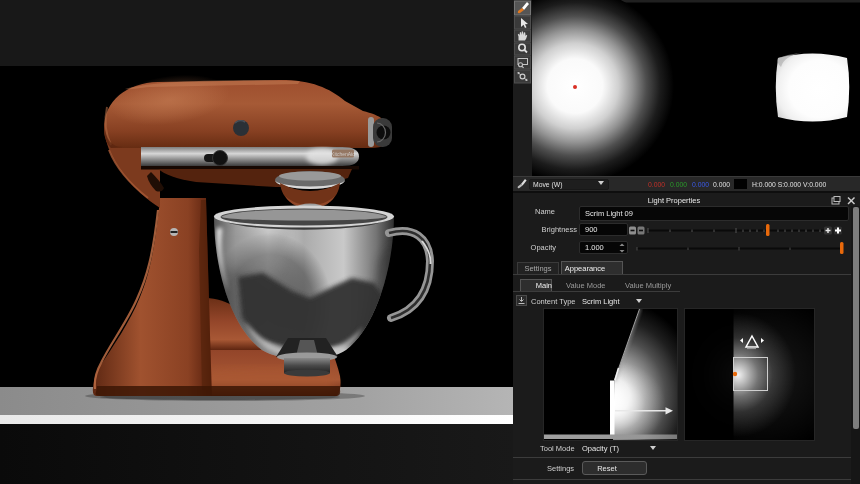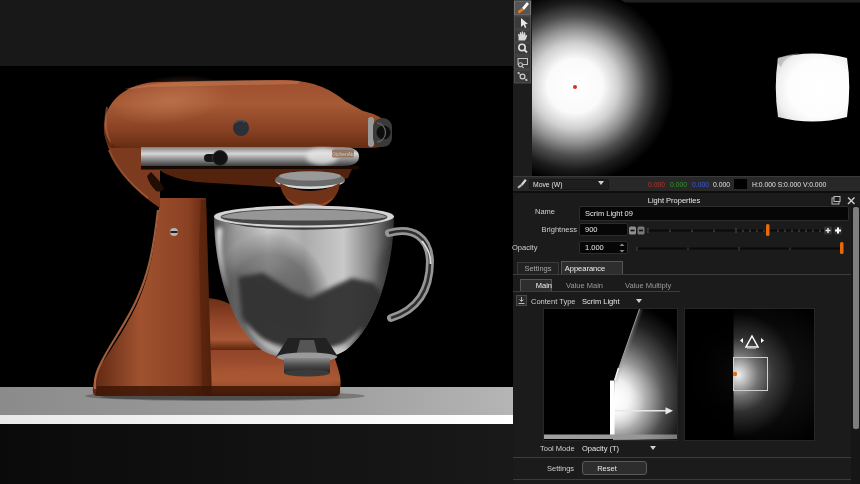--- a/index.html
+++ b/index.html
@@ -294,21 +294,21 @@
     </g>
     <rect x="120" y="1" width="3.5" height="12" rx="1.5" fill="#e8690b"></rect>
   </svg>
   <svg class="abs" style="left:824px;top:226px" width="19" height="9" viewBox="0 0 19 9">
     <rect x="0" y="0.5" width="8" height="8" rx="1.5" fill="#333"></rect>
     <rect x="10" y="0.5" width="8" height="8" rx="1.5" fill="#2e2e2e"></rect>
     <path d="M 4,2 L 4,7 M 1.5,4.5 L 6.5,4.5" stroke="#e8e8e8" stroke-width="1.4"></path>
     <path d="M 14,1.5 L 14,7.5 M 11,4.5 L 17,4.5" stroke="#fff" stroke-width="2"></path>
   </svg>
 
-  <div class="lbl" style="left:512px;top:243px;width:64px;">Opacity</div>
+  <div class="lbl" style="left:492px;top:243px;width:64px;text-align:right;">Opacity</div>
   <div class="abs" style="left:579px;top:241px;width:49px;height:13px;background:#060606;border:1px solid #2c2c2c;border-radius:2px;box-sizing:border-box"></div>
   <div class="lbl" style="left:585px;top:243px;color:#e8e8e8">1.000</div>
   <svg class="abs" style="left:618px;top:243px" width="8" height="10" viewBox="0 0 8 10">
     <path d="M 4,0.5 L 6.5,3 L 1.5,3 Z" fill="#888"></path>
     <path d="M 4,9.5 L 6.5,7 L 1.5,7 Z" fill="#888"></path>
   </svg>
   <svg class="abs" style="left:635px;top:241px" width="212" height="14" viewBox="0 0 212 14">
     <line x1="2" y1="7.5" x2="207" y2="7.5" stroke="#0a0a0a" stroke-width="2"></line>
     <g stroke="#4a4a4a" stroke-width="1">
       <line x1="2" y1="6" x2="2" y2="9.5"></line>
@@ -320,21 +320,21 @@
   </svg>
 
   <div class="abs" style="left:517px;top:262px;width:42px;height:13px;background:#222;border:1px solid #3a3a3a;border-bottom:none;box-sizing:border-box"></div>
   <div class="lbl" style="left:517px;top:264px;width:42px;text-align:center;color:#a8a8a8">Settings</div>
   <div class="abs" style="left:561px;top:261px;width:62px;height:14px;background:#2e2e2e;border:1px solid #555;border-bottom:none;box-sizing:border-box"></div>
   <div class="lbl" style="left:559px;top:264px;width:52px;text-align:center;color:#f0f0f0">Appearance</div>
   <div class="abs" style="left:513px;top:274px;width:347px;height:1px;background:#3c3c3c"></div>
 
   <div class="abs" style="left:520px;top:279px;width:32px;height:13px;background:#2e2e2e;border:1px solid #555;border-bottom:none;box-sizing:border-box"></div>
   <div class="lbl" style="left:520px;top:281px;width:32px;text-align:right;color:#f0f0f0">Main</div>
-  <div class="lbl" style="left:566px;top:281px;color:#9a9a9a">Value Main</div>
+  <div class="lbl" style="left:566px;top:281px;color:#9a9a9a">Value Mode</div>
   <div class="lbl" style="left:625px;top:281px;color:#9a9a9a">Value Multiply</div>
   <div class="abs" style="left:513px;top:291px;width:167px;height:1px;background:#3c3c3c"></div>
 
   <div class="abs" style="left:516px;top:295px;width:11px;height:11px;background:#2a2a2a;border:1px solid #4a4a4a;box-sizing:border-box"></div>
   <svg class="abs" style="left:518px;top:297px" width="7" height="7" viewBox="0 0 7 7">
     <path d="M 3.5,0 L 3.5,4 M 1.5,2.5 L 3.5,4.5 L 5.5,2.5" stroke="#bbb" stroke-width="1" fill="none"></path>
     <line x1="0.5" y1="6.5" x2="6.5" y2="6.5" stroke="#bbb" stroke-width="1"></line>
   </svg>
   <div class="lbl" style="left:531px;top:297px;">Content Type</div>
   <div class="lbl" style="left:582px;top:297px;color:#e8e8e8">Scrim Light</div>

